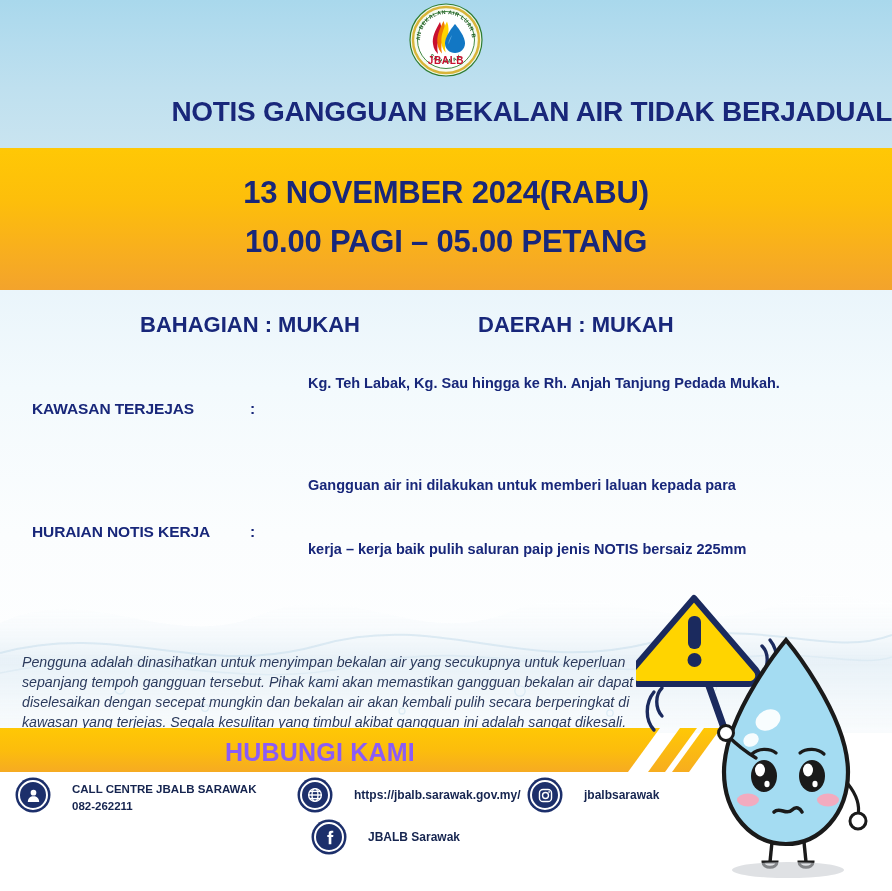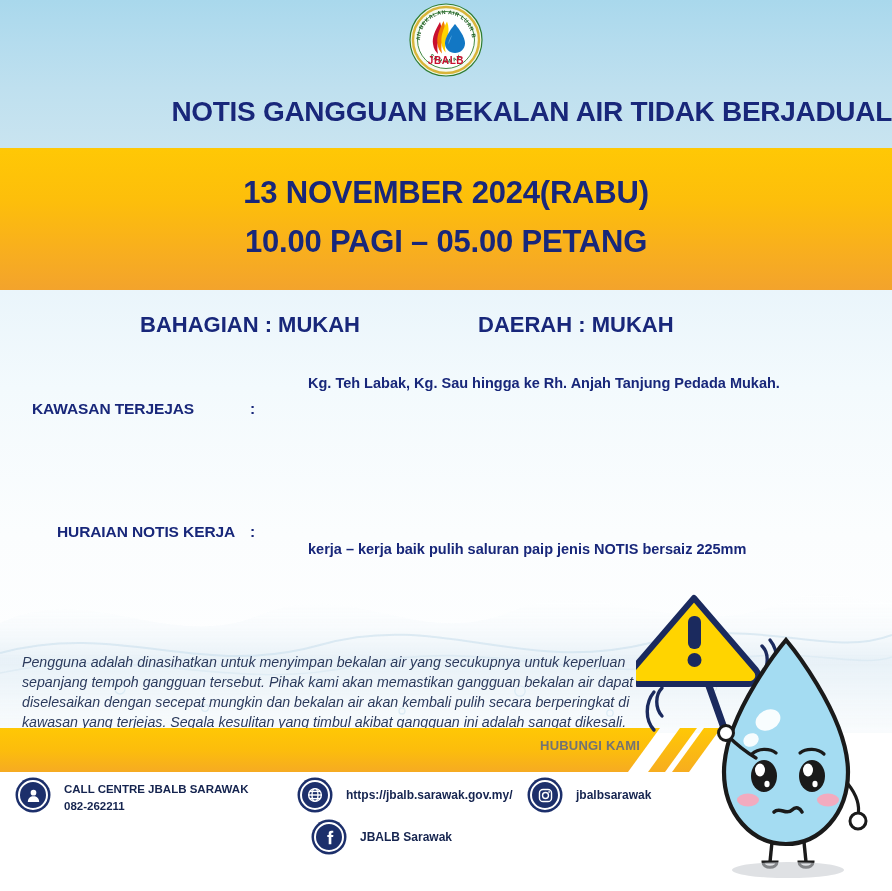--- a/index.html
+++ b/index.html
@@ -79,42 +79,42 @@
   }
 
   
   .f-kawasan { top:85px; }
   .f-kawasan .flabel { top:25px; }
   .f-kawasan .fcolon { top:25px; }
   .f-kawasan .fvalue { top:0px; }
 
   
   .f-huraian { top:180px; }
-  .f-huraian .flabel { top:53px;margin-left:25px; }
+  .f-huraian .flabel { top:53px; }
   .f-huraian .fcolon { top:53px; }
   .f-huraian .fvalue { top:0px; line-height:2.2; }
 
   .advisory {
     position:absolute; left:22px; top:362px; width:612px;
     font-style:italic; font-size:14.2px; line-height:1.42;
     color:#2b3a5c;
   }
 
   
   .banner-zone {
     position:absolute; left:0; top:728px; width:892px; height:44px;
   }
   .banner-bar {
     position:absolute; left:0; top:0; height:44px; width:660px;
     background:linear-gradient(180deg,#ffc805 0%,#fcbd0c 50%,#f6ab22 100%);
     clip-path:polygon(0 0, 660px 0, 628px 44px, 0 44px);
   }
   .banner-text {
-    position:absolute; left:0; top:10px; width:640px; text-align:right;
-    font-size:13px; font-weight:bold; color:#737373; letter-spacing:0.2px;
+    position:absolute; left:0; top:10px; width:640px; text-align:center;
+    font-size:25px; font-weight:bold; color:#8b5cf6; letter-spacing:0.2px;
   }
   .slash {
     position:absolute; top:0; height:44px; width:17px;
     background:linear-gradient(180deg,#ffc805 0%,#f7ad1f 100%);
     transform:skewX(-36deg);
   }
   .slash.s1 { left:664px; }
   .slash.s2 { left:688px; }
 
   
@@ -122,21 +122,21 @@
   .citem { position:absolute; display:flex; align-items:flex-start; }
   .cicon {
     width:30px; height:30px; border-radius:50%;
     background:#1c2f6b;
     border:2.5px solid #ffffff;
     box-shadow:0 0 0 2.5px #1c2f6b;
     display:flex; align-items:center; justify-content:center;
     flex:none;
   }
   .cicon svg { display:block; }
-  .ctext { margin-left:16px; color:#15244f; font-weight:bold; font-size:11.5px; line-height:1.45; padding-top:1px; }
+  .ctext { margin-left:24px; color:#15244f; font-weight:bold; font-size:11.5px; line-height:1.45; padding-top:1px; }
   .ctext .l2 { display:block; }
 
   .c-call { left:18px;  top:4px; }
   .c-web  { left:300px; top:4px; }
   .c-fb   { left:300px; top:46px;padding-left:14px; }
   .c-ig   { left:530px; top:4px; }
 
   .c-web .ctext, .c-fb .ctext, .c-ig .ctext { font-size:12px; padding-top:7px; }
 
   
@@ -215,21 +215,21 @@
     <div class="field f-kawasan">
       <span class="flabel">KAWASAN TERJEJAS</span>
       <span class="fcolon">:</span>
       <span class="fvalue">Kg. Teh Labak, Kg. Sau hingga ke Rh. Anjah Tanjung Pedada Mukah.</span>
     </div>
 
     <div class="field f-huraian">
       <span class="flabel">HURAIAN NOTIS KERJA</span>
       <span class="fcolon">:</span>
       <span class="fvalue">
-        <br>
+        <span>Gangguan air ini dilakukan untuk memberi laluan kepada para</span><br>
         <br>
         <span>kerja – kerja baik pulih saluran paip jenis NOTIS bersaiz 225mm</span><br>
       </span>
     </div>
 
     <div class="advisory">Pengguna adalah dinasihatkan untuk menyimpan bekalan air yang secukupnya untuk keperluan sepanjang tempoh gangguan tersebut. Pihak kami akan memastikan gangguan bekalan air dapat diselesaikan dengan secepat mungkin dan bekalan air akan kembali pulih secara berperingkat di kawasan yang terjejas. Segala kesulitan yang timbul akibat gangguan ini adalah sangat dikesali.</div>
   </div>
 
   <div class="banner-zone">
     <div class="banner-bar"></div>

